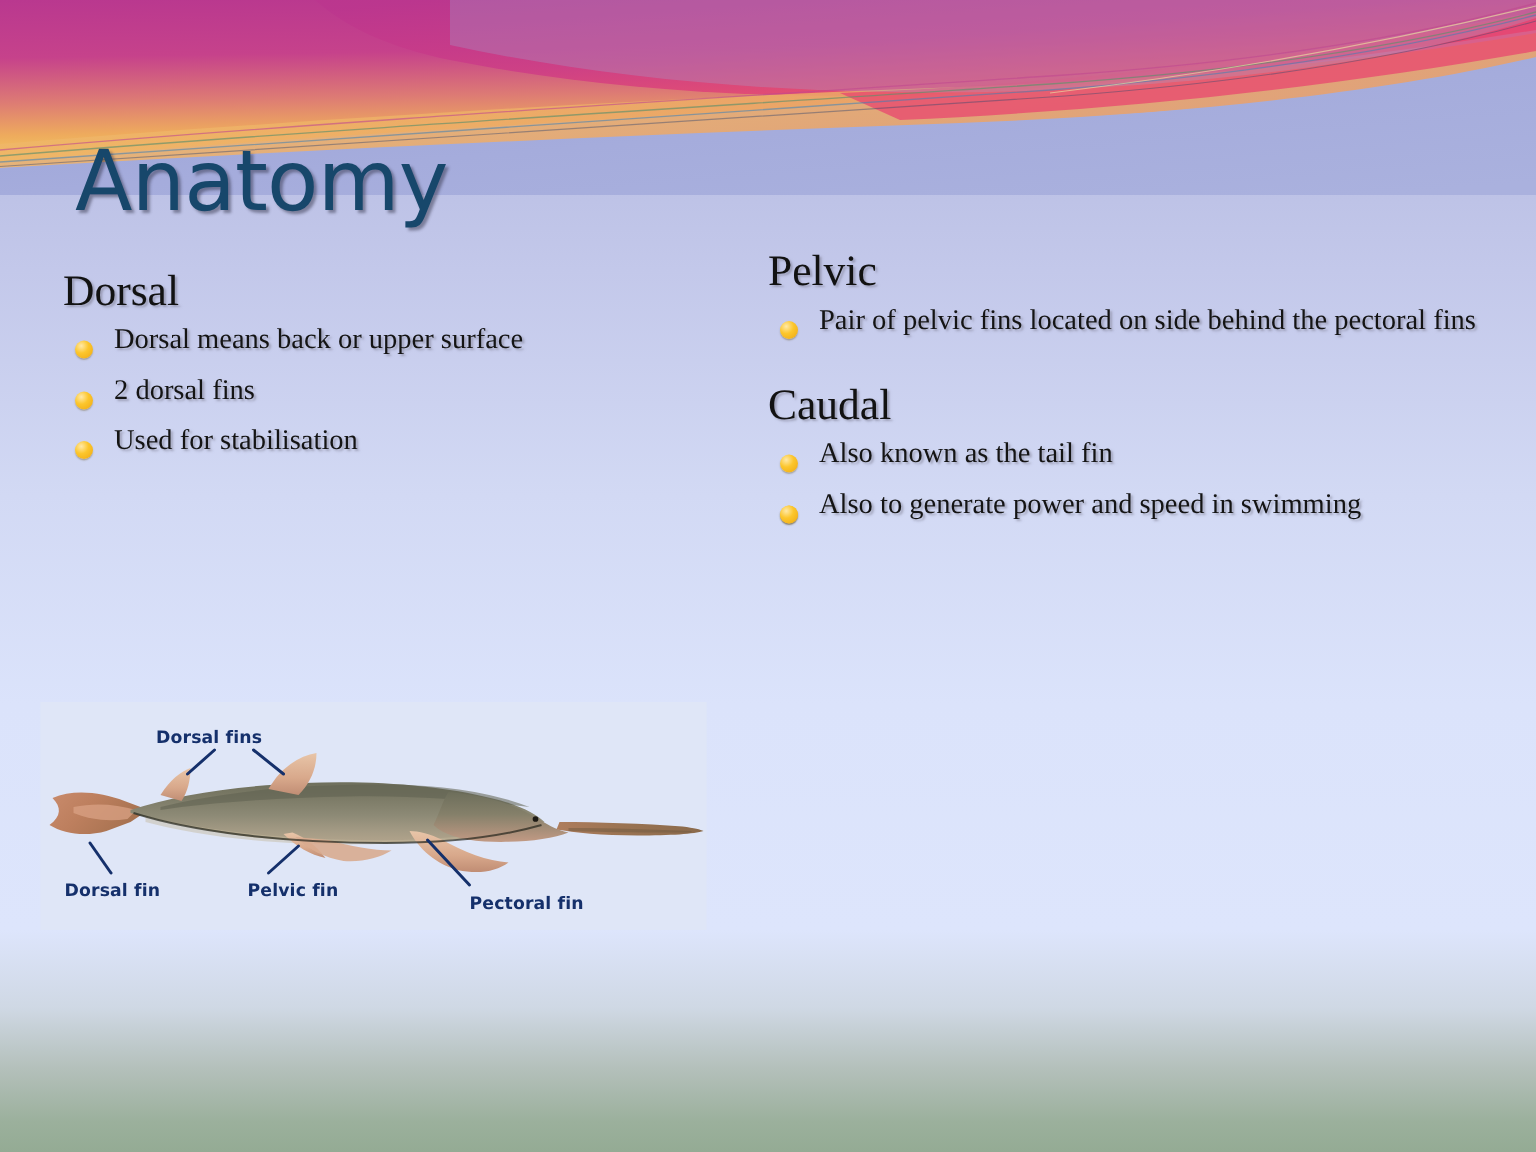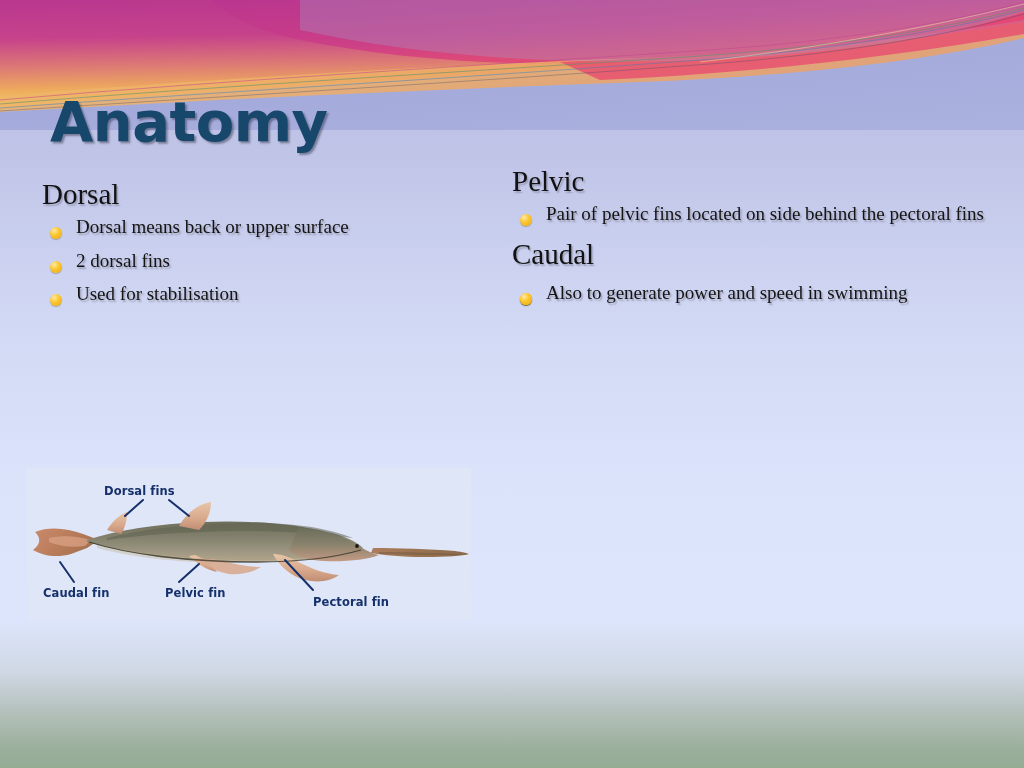--- a/index.html
+++ b/index.html
@@ -47,21 +47,21 @@
   }
   .banner svg { display: block; }
 
   
   .title {
     position: absolute;
     left: 50px;
     top: 93px;
     font-family: "DejaVu Sans", "Liberation Sans", sans-serif;
     font-size: 56px;
-    font-weight: 700;
+    font-weight: 400;
     line-height: 1.05;
     color: #17476b;
     letter-spacing: -0.5px;
     text-shadow: 2px 2px 2px rgba(40, 40, 60, 0.45);
     white-space: nowrap;
   }
 
   
   .col {
     position: absolute;
@@ -71,21 +71,21 @@
 
   .section-heading {
     font-family: "Liberation Serif", "DejaVu Serif", serif;
     font-weight: normal;
     font-size: 29px;
     color: #121212;
     line-height: 1.12;
     margin-bottom: 6px;
     text-shadow: 1.5px 1.5px 1.5px rgba(120, 120, 140, 0.55);
   }
-  .section-heading.spaced { margin-top: 12px; }
+  .section-heading.spaced { margin-top: 28px; }
 
   ul.bullets {
     list-style: none;
     margin: 0 0 0 0;
     padding: 0;
   }
   ul.bullets li {
     position: relative;
     padding-left: 34px;
     font-family: "Liberation Serif", "DejaVu Serif", serif;
@@ -237,20 +237,21 @@
         <span class="dot"></span>
         <span>Pair of pelvic fins located on side behind the pectoral fins</span>
       </li>
     </ul>
 
     <div class="section-heading spaced">Caudal</div>
 
     <ul class="bullets">
       <li>
         <span class="dot"></span>
+        <span>Also known as the tail fin</span>
       </li>
       <li>
         <span class="dot"></span>
       </li>
       <li>
         <span class="dot"></span>
         <span>Also to generate power and speed in swimming</span>
       </li>
     </ul>
   </div>
@@ -342,18 +343,18 @@
 
         <path d="M47,114 L33,94"></path>
 
         <path d="M152,114 L172,96"></path>
 
         <path d="M286,122 L258,92"></path>
       </g>
     </svg>
 
     <div class="fig-label lbl-dorsal">Dorsal fins</div>
-    <div class="fig-label lbl-caudal">Caudal fin</div>
+    <div class="fig-label lbl-caudal">Dorsal fin</div>
     <div class="fig-label lbl-pelvic">Pelvic fin</div>
     <div class="fig-label lbl-pectoral">Pectoral fin</div>
   </div>
 
 </div>
 
 </body></html>

